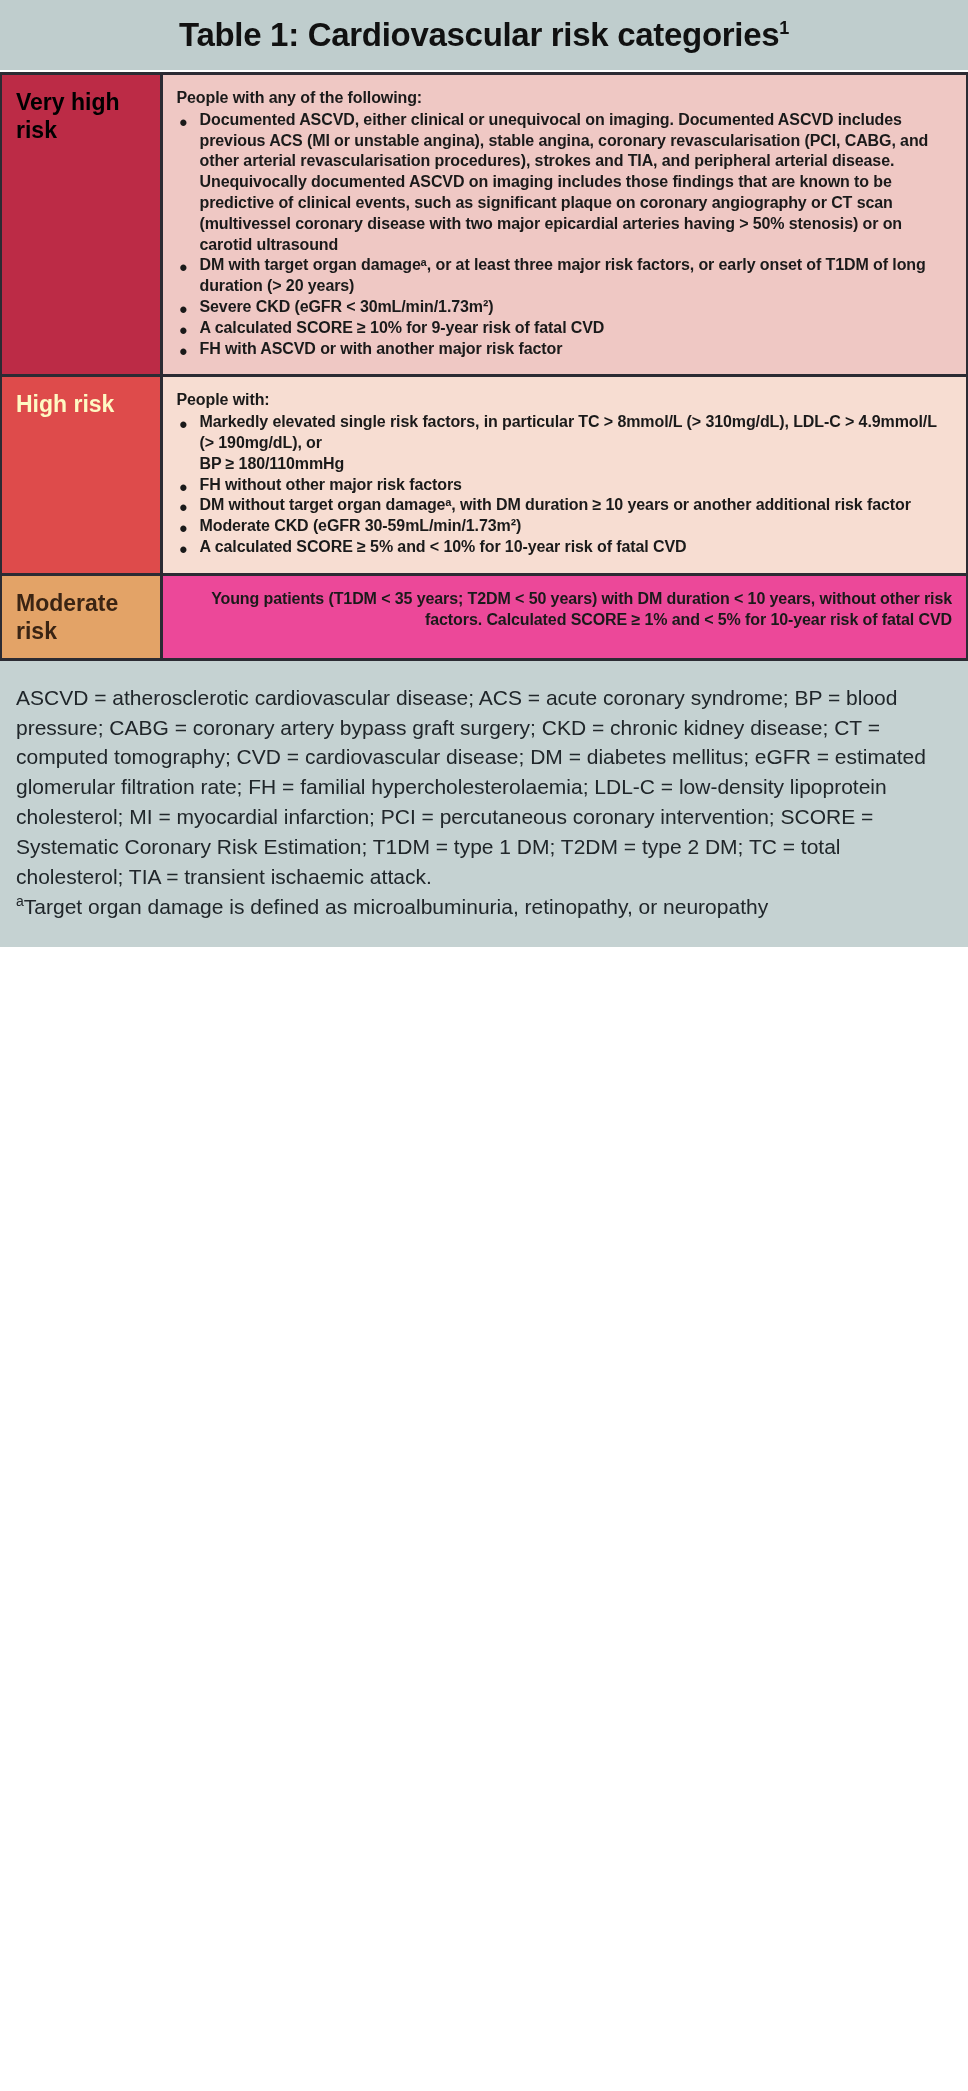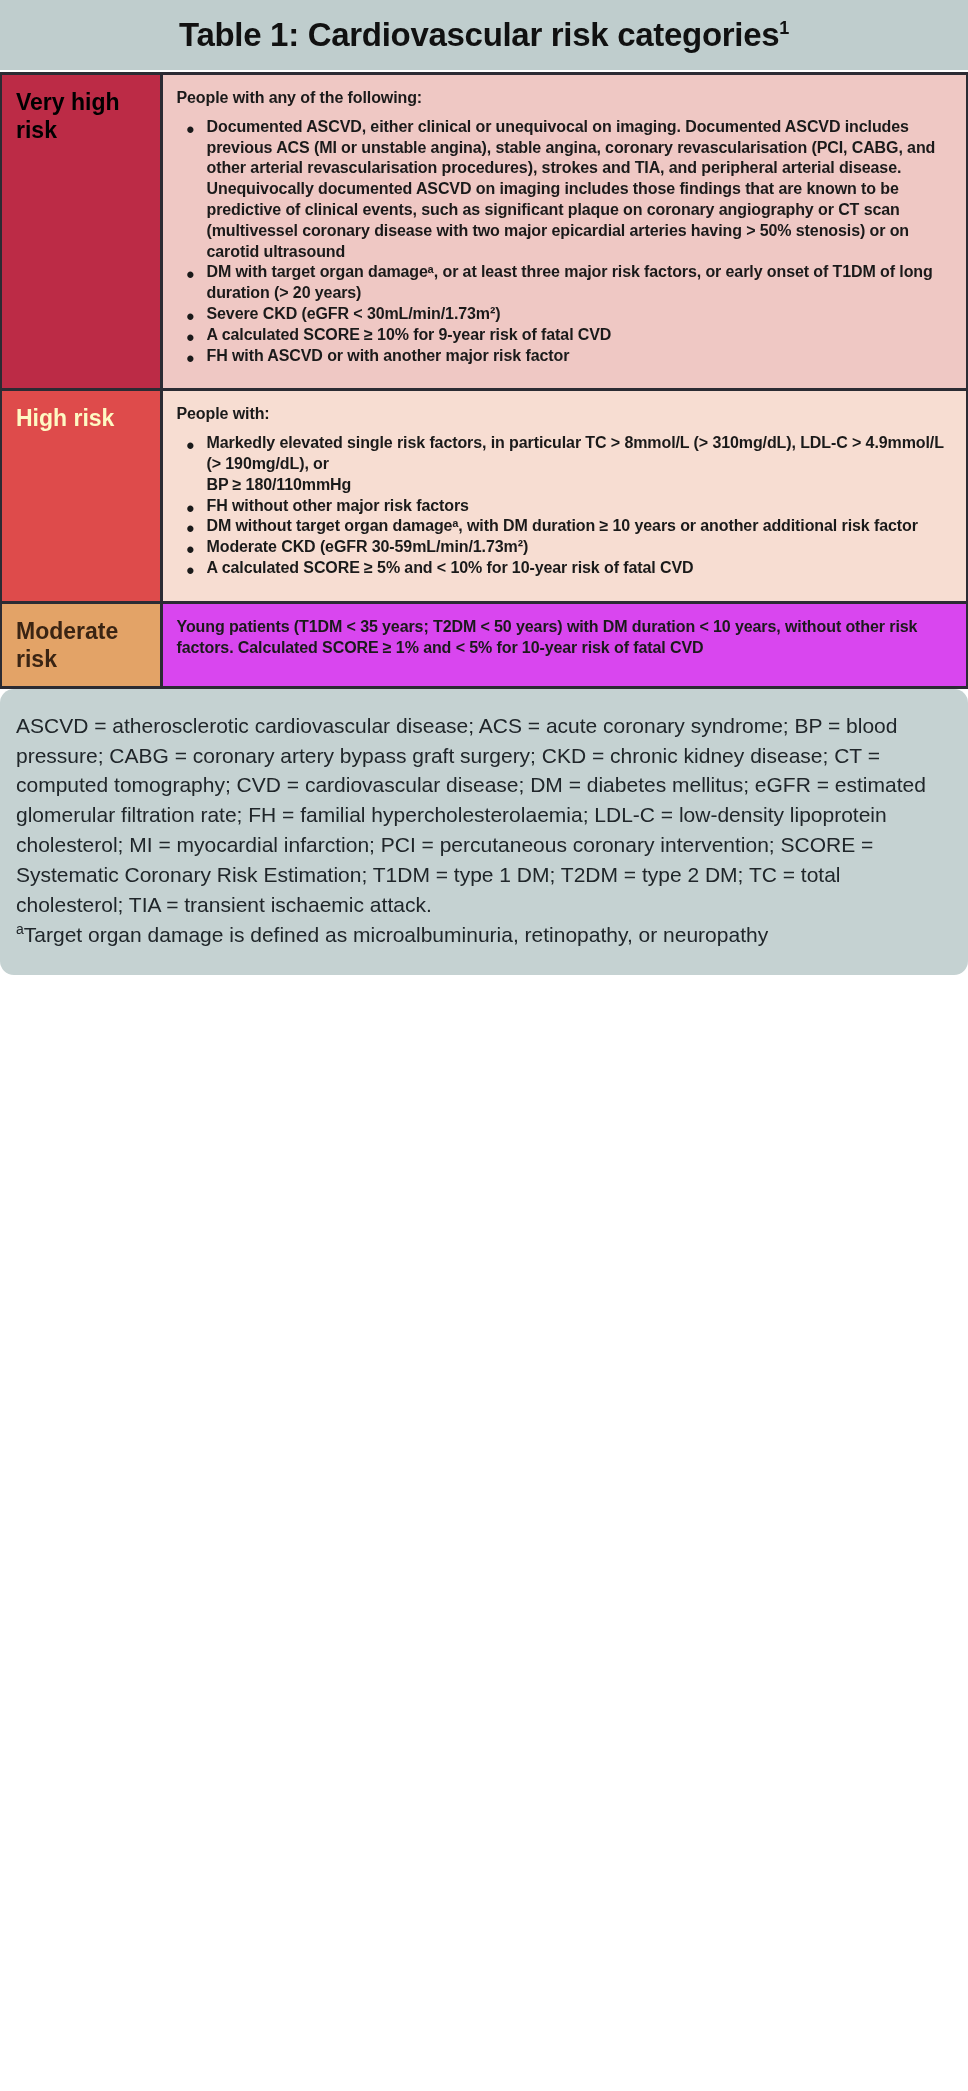--- a/index.html
+++ b/index.html
@@ -67,29 +67,29 @@
   
   .r-veryhigh .label-cell { background: #bc2b46; color: #000000; }
   .r-veryhigh .content-cell { background: #efc8c4; }
 
   .r-high { border-top: 3px solid #2b2b33; }
   .r-high .label-cell { background: #de4b4b; color: #fef9c3; }
   .r-high .content-cell { background: #f7ddd2; }
 
   .r-moderate { border-top: 3px solid #2b2b33; }
   .r-moderate .label-cell { background: #e3a367; color: #3a2413; }
-  .r-moderate .content-cell { background: #d946ef; }
+  .r-moderate .content-cell { background: #ec4899; text-align: right; }
 
   .r-low { border-top: 3px solid #2b2b33; }
   .r-low .label-cell { background: #f9f2e3; color: #1a1a1a; }
   .r-low .content-cell { background: #f9f2e3; }
 
   
   .lead { margin: 0 0 1px 0; }
-  ul.bullets { list-style: none; margin: 8px; padding: 0; }
+  ul.bullets { list-style: none; margin: 1px; padding: 0; }
   ul.bullets > li {
     position: relative;
     padding-left: 22px;
     margin-bottom: 0px;
   }
   ul.bullets > li::before {
     content: "\2022";
     position: absolute;
     left: 2px;
     top: -1px;
@@ -98,21 +98,20 @@
   .sub-line { display: block; }
 
   
   .footnote {
     background: #c5d2d2;
     padding: 22px 16px 26px 16px;
     font-size: 21px;
     line-height: 1.42;
     color: #20262a;
     font-weight: normal;
-    border-radius: 14px;
   }
   .footnote p { margin: 0; }
   .footnote sup { font-size: 14px; vertical-align: super; }
 </style>
 </head>
 <body>
 
 <div id="page">
 
   <div class="title-bar">

